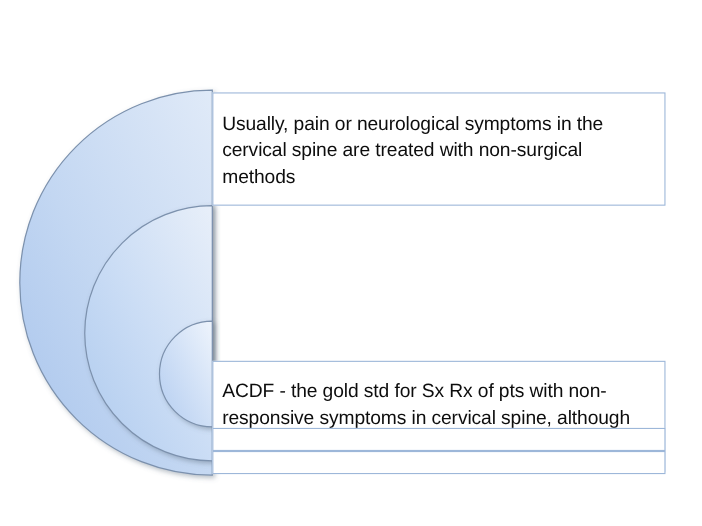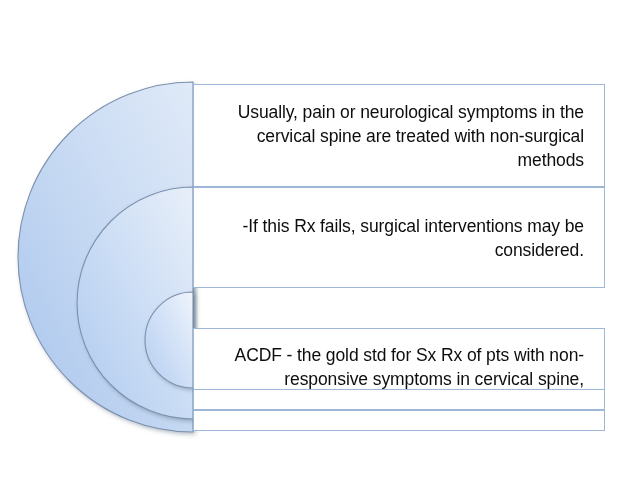--- a/index.html
+++ b/index.html
@@ -48,23 +48,23 @@
     border: 1px solid #9db7d9;
     background: #ffffff;
     display: flex;
     align-items: center;
     justify-content: center;
   }
 
   .row-text {
     display: block;
     width: 100%;
-    padding: 0 20px;
+    padding: 0 8px;
     box-sizing: border-box;
-    text-align: right;
+    text-align: left;
     color: #0d0d0d;
     font-family: "Liberation Sans", sans-serif;
     font-size: 17.5px;
     line-height: 24px;
     letter-spacing: -0.1px;
   }
 
   #row-1 { top: 0px;   height: 103px; }
   #row-2 { top: 103px; height: 101px; }
   #row-3 { top: 204px; height: 101px; margin-top: 40px; }
@@ -106,23 +106,20 @@
       <path d="M 193 292 A 48 48 0 0 0 193 388 Z" fill="url(#gradInner)" stroke="#7c91ad" stroke-width="1.1" filter="url(#softShadow)"></path>
     </svg>
   </div>
 
   <div id="textbox-column">
 
     <div id="row-1" class="text-row">
       <span class="row-text">Usually, pain or neurological symptoms in the cervical spine are treated with non-surgical methods</span>
     </div>
 
-    <div id="row-2" class="text-row">
-      <span class="row-text">-If this Rx fails, surgical interventions may be considered.</span>
-    </div>
 
     <div id="row-3" class="text-row">
       <span class="row-text">ACDF - the gold std for Sx Rx of pts with non-responsive symptoms in cervical spine, although not for pure axial neck pain.</span>
     </div>
 
     <div id="row-4" class="text-row">
       <span class="row-text"></span>
     </div>
 
     <div id="row-5" class="text-row">

